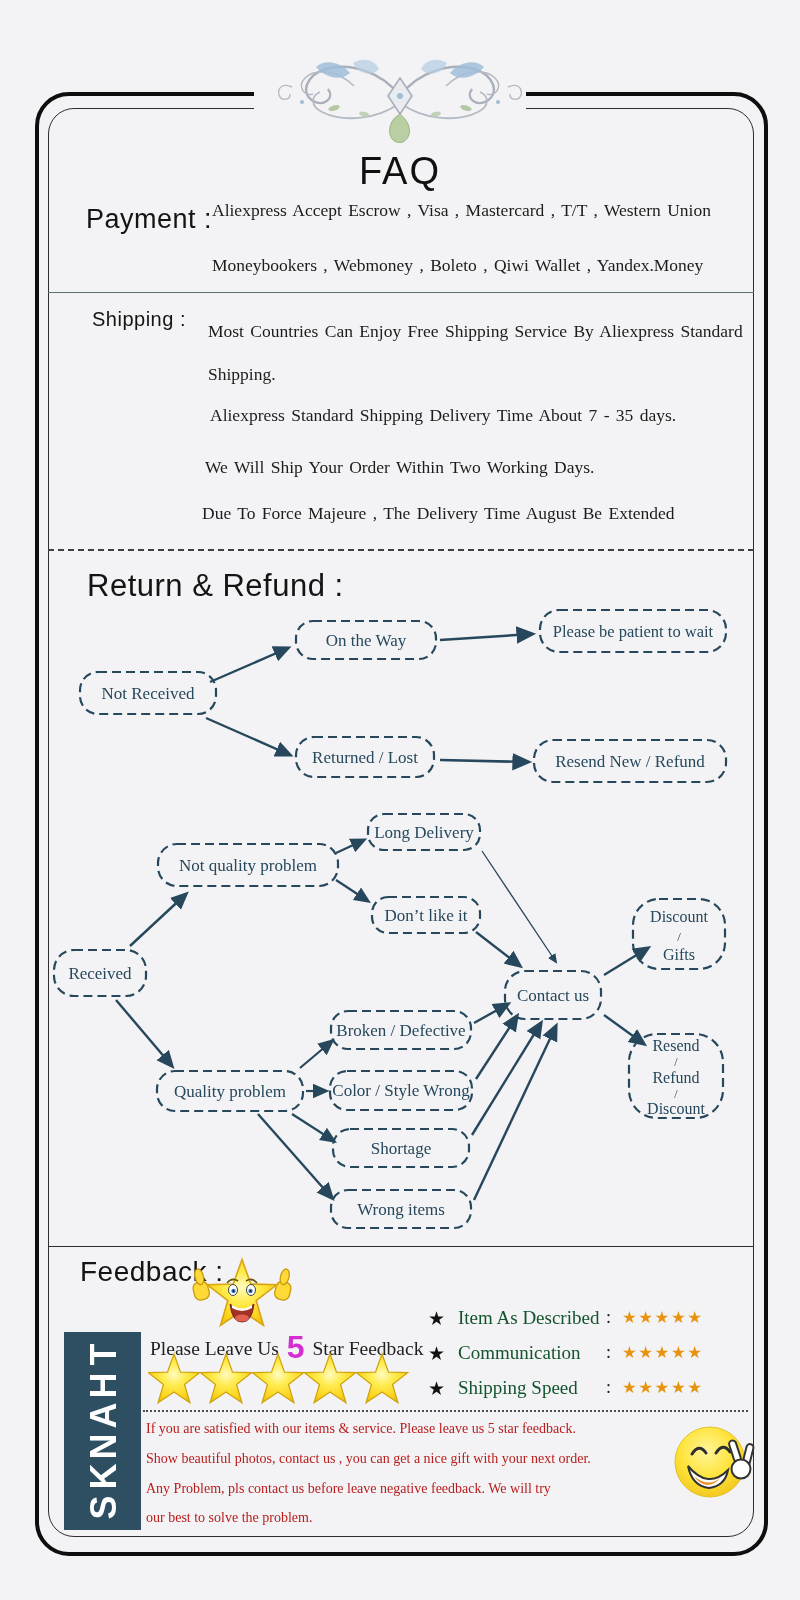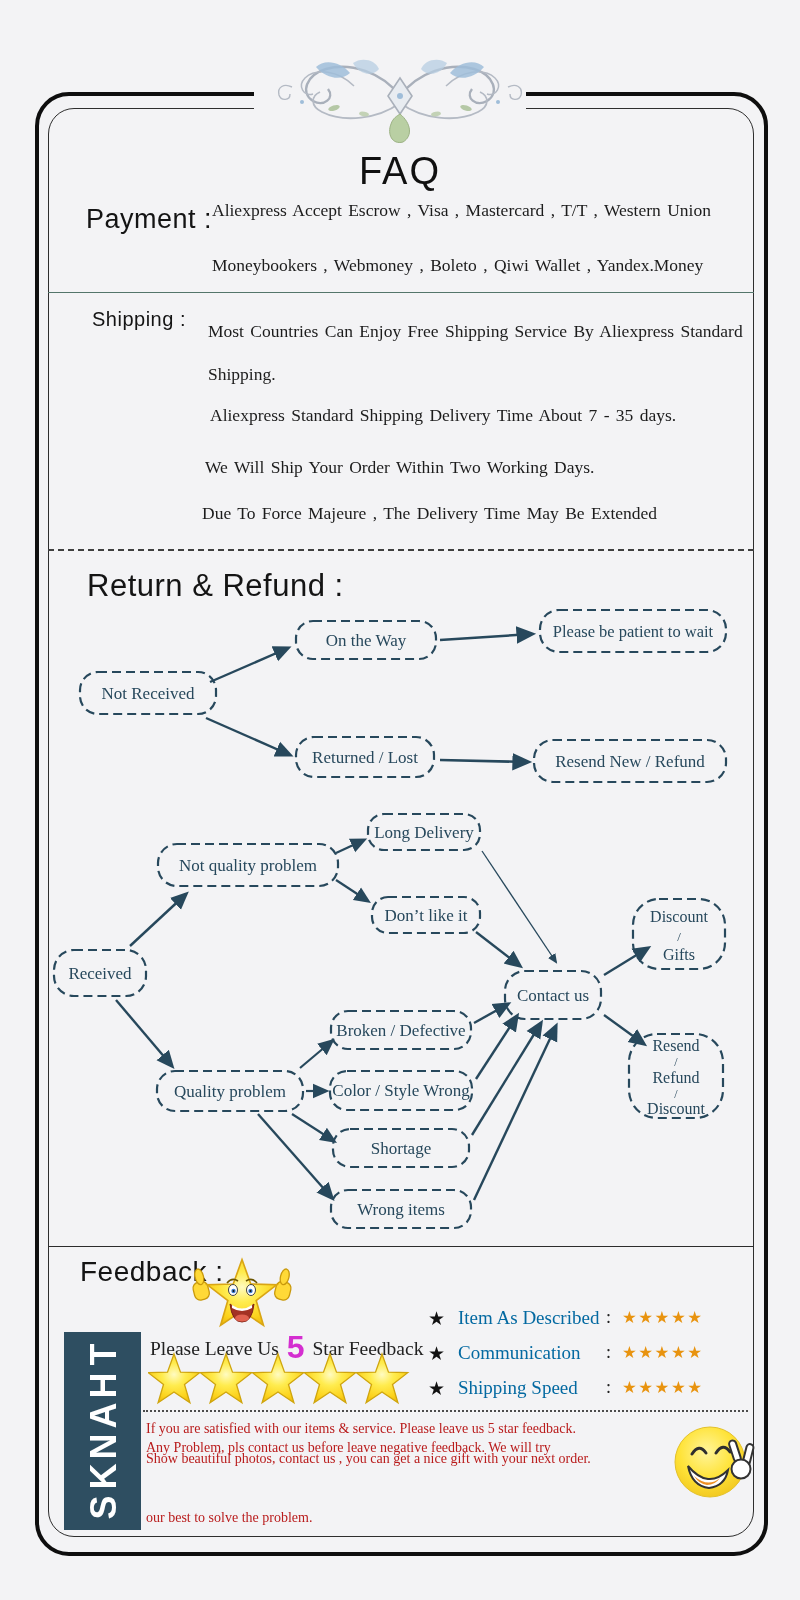--- a/index.html
+++ b/index.html
@@ -33,28 +33,28 @@
                  transform:rotate(-90deg); color:#ffffff; font-family:"Liberation Sans", sans-serif;
                  font-weight:600; font-size:36px; }
   .please { left:150px; top:1326px; font-size:19.5px; white-space:nowrap; color:#222; }
   .please .five { font-size:32px; font-weight:bold; color:#d42ed0;
                   font-family:"Liberation Sans", sans-serif; position:relative; top:3px;
                   padding:0 3px; }
   .rating-row { height:26px; width:330px; }
   .rating-row .bullet { position:absolute; left:0; top:1px;
                         font-family:"DejaVu Sans", sans-serif; font-size:19px; color:#111; }
   .rating-row .rlabel { position:absolute; left:30px; top:1px; font-size:19px;
-                        white-space:nowrap; color:#0369a1; }
+                        white-space:nowrap; color:#14532d; }
   .rating-row .colon { position:absolute; left:178px; top:1px; font-size:18px; color:#222; }
   .rating-row .stars { position:absolute; left:194px; top:2px;
                        font-family:"DejaVu Sans", sans-serif; font-size:16.5px;
                        letter-spacing:1.5px; color:#e8930f; white-space:nowrap; }
   .row1 { left:428px; top:1306px; } .row2 { left:428px; top:1341px; } .row3 { left:428px; top:1376px; }
   .para { left:146px; font-size:14px; white-space:nowrap; color:#b91c1c; }
-  .p0 { top:1421px; } .p1 { top:1451px; } .p2 { top:1440px;text-align:center; } .p3 { top:1510px; }
+  .p0 { top:1421px; } .p1 { top:1451px; } .p2 { top:1481px;text-align:center; } .p3 { top:1510px; }
 </style>
 </head>
 <body>
 
 <div class="page">
 
   <div class="abs border-outer"></div>
   <div class="abs border-inner"></div>
   <div class="abs orn-mask"></div>
 
@@ -85,21 +85,21 @@
   <div class="abs body-line" style="left:212px; top:200px;">Aliexpress Accept Escrow , Visa , Mastercard , T/T , Western Union</div>
   <div class="abs body-line" style="left:212px; top:255px;">Moneybookers , Webmoney , Boleto , Qiwi Wallet , Yandex.Money</div>
 
   <div class="abs div1"></div>
 
   <div class="abs heading ship-label">Shipping :</div>
   <div class="abs body-line" style="left:208px; top:321px;">Most Countries Can Enjoy Free Shipping Service By Aliexpress Standard</div>
   <div class="abs body-line" style="left:208px; top:364px;text-align:right;">Shipping.</div>
   <div class="abs body-line" style="left:210px; top:397px;margin-top:8px;">Aliexpress Standard Shipping Delivery Time About 7 - 35 days.</div>
   <div class="abs body-line" style="left:205px; top:457px;">We Will Ship Your Order Within Two Working Days.</div>
-  <div class="abs body-line" style="left:202px; top:503px;">Due To Force Majeure , The Delivery Time May Be Extended</div>
+  <div class="abs body-line" style="left:202px; top:503px;">Due To Force Majeure , The Delivery Time August Be Extended</div>
 
   <div class="abs div2"></div>
 
   <div class="abs heading rr-label">Return &amp; Refund :</div>
 
   <svg class="abs flow-svg" width="800" height="700" viewBox="0 560 800 700" font-family="Liberation Serif, serif" font-size="17">
     <defs>
       <marker id="ah" markerWidth="8" markerHeight="8" viewBox="0 0 10 10" refX="7.5" refY="5" orient="auto">
         <path d="M0,0.8 L9.5,5 L0,9.2 Z" fill="#27485c"></path>
       </marker>

